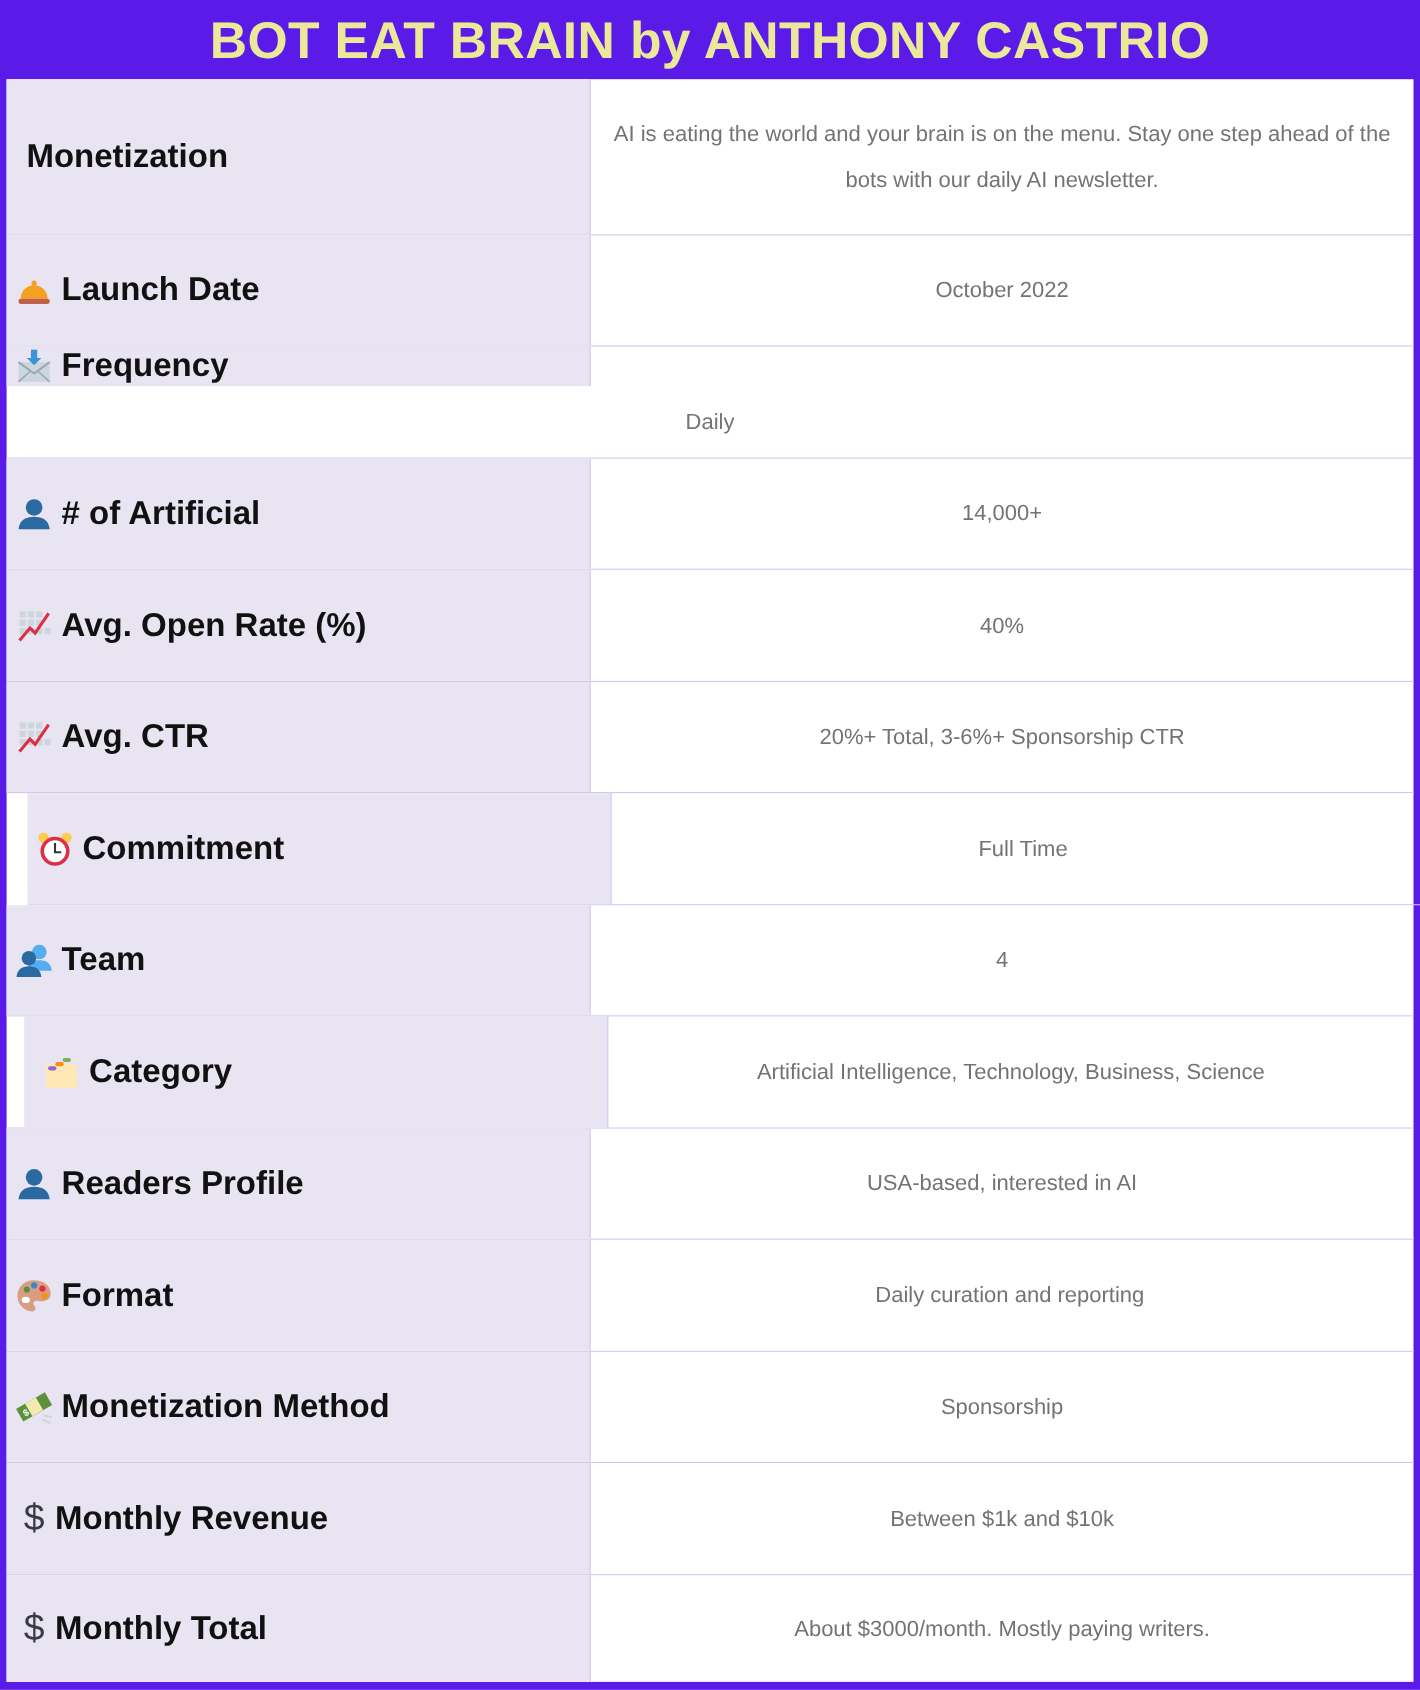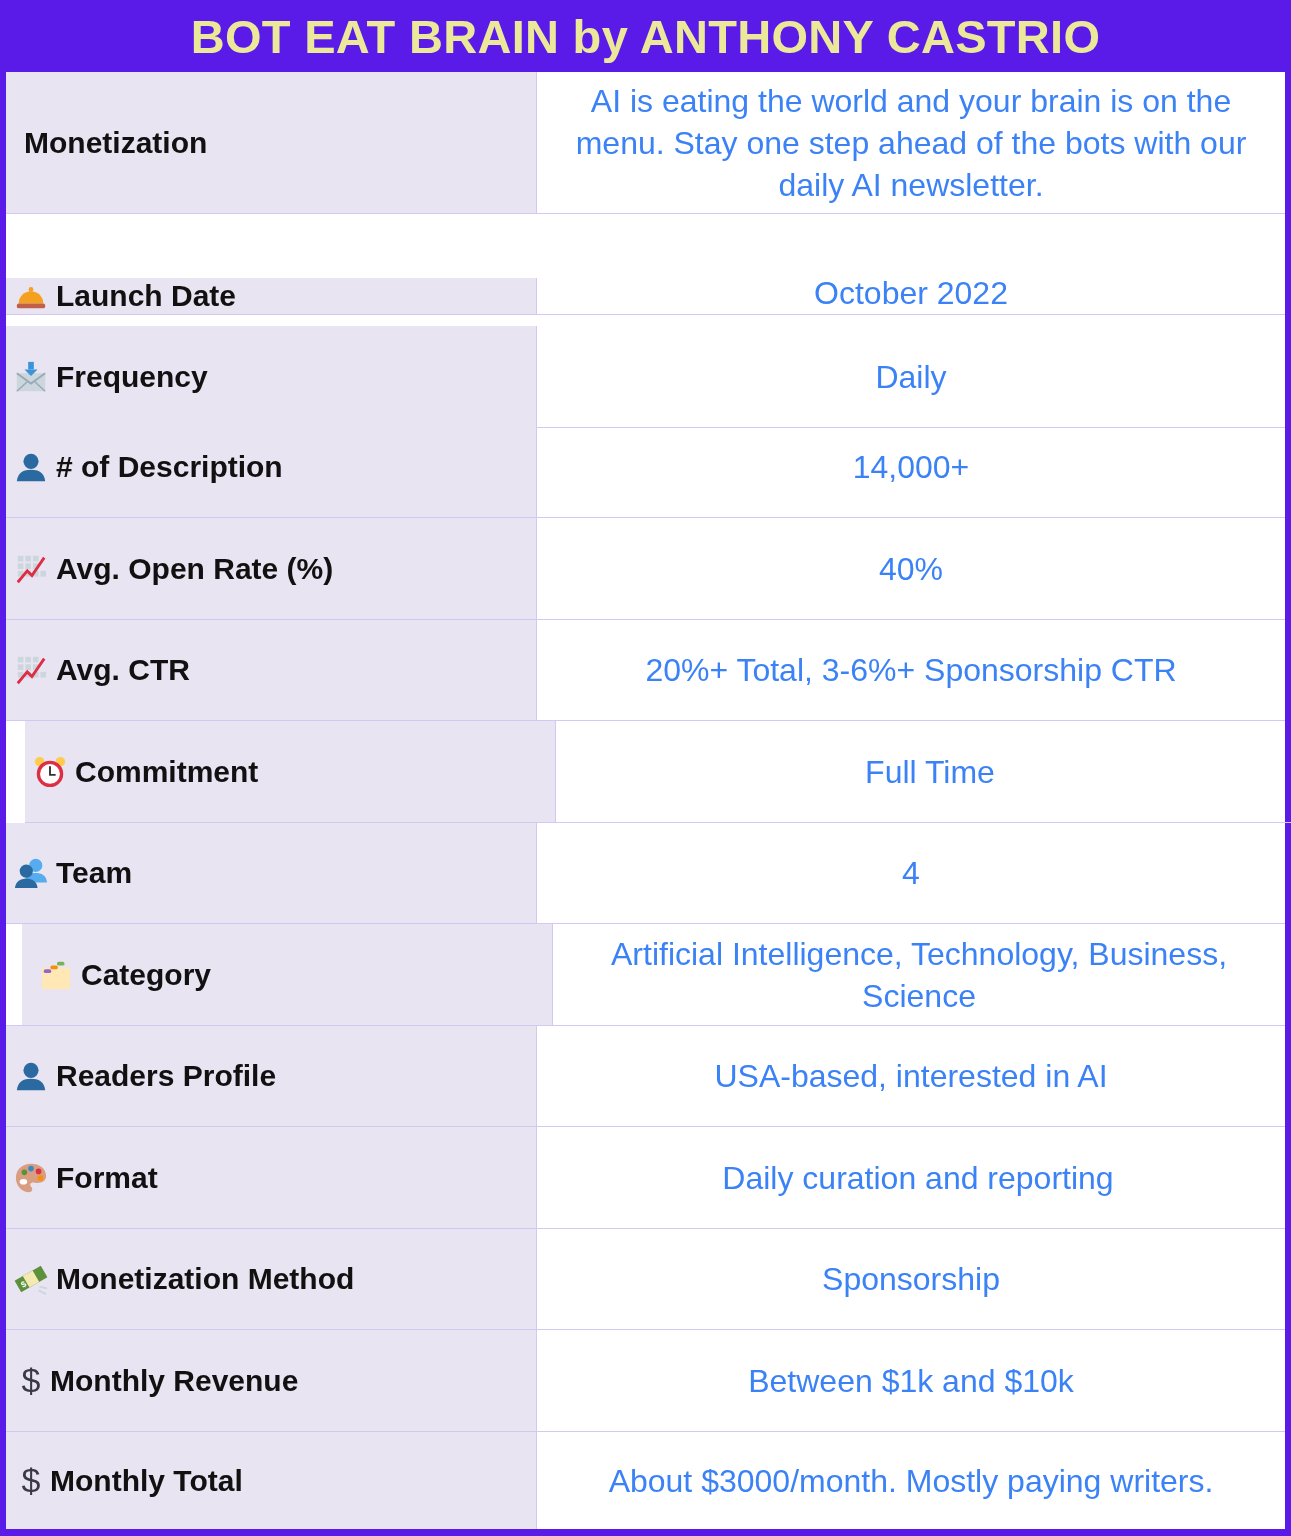--- a/index.html
+++ b/index.html
@@ -35,21 +35,21 @@
     .cell-label {
       width: 531px; background: #e9e4f2;
       border-right: 1px solid #d4c8f2;
       display: flex; align-items: center;
       padding-left: 7px;
       box-sizing: border-box;
       font-weight: bold; font-size: 30px; color: #111;
     }
     .cell-value {
       flex: 1; display: flex; align-items: center; justify-content: center;
-      text-align: center; font-size: 32px; color: #3b82f6;
+      text-align: center; font-size: 20px; color: #737373;
       padding: 0 14px; line-height: 42px;
     }
     .icon {
       display: inline-flex; width: 36px; height: 36px;
       align-items: center; justify-content: center;
       margin-right: 7px; flex: 0 0 auto;
     }
     .icon svg { width: 34px; height: 34px; }
     .icon.dollar { width: 26px; margin-right: 6px; font-size: 34px; font-weight: normal; color: #3a3a44; }
     .label-text { white-space: nowrap; }
@@ -62,35 +62,35 @@
 
   <div class="table">
 
     <div class="row" style="top:0;height:142px;">
       <div class="cell-label" style="padding-left:18px;">
         <span class="label-text">Monetization</span>
       </div>
       <div class="cell-value" style="padding:0 20px;">AI is eating the world and your brain is on the menu. Stay one step ahead of the bots with our daily AI newsletter.</div>
     </div>
 
-    <div class="row" style="top:142px;height:101px;align-items:flex-end;">
+    <div class="row" style="top:142px;height:101px;">
       <div class="cell-label">
         <span class="icon">
           <svg viewBox="0 0 36 36">
               <path d="M5 26 A13 13 0 0 1 31 26 Z" fill="#f4a020"></path>
               <circle cx="18" cy="11" r="2.5" fill="#f4a020"></circle>
               <rect x="3" y="26" width="30" height="5" rx="2" fill="#c0604a"></rect>
             </svg>
         </span>
         <span class="label-text">Launch Date</span>
       </div>
       <div class="cell-value">October 2022</div>
     </div>
 
-    <div class="row" style="top:254px;height:102px;">
+    <div class="row" style="top:243px;height:102px;flex-direction:column;">
       <div class="cell-label">
         <span class="icon">
           <svg viewBox="0 0 36 36">
               <rect x="3" y="14" width="30" height="19" fill="#ccd6dd"></rect>
               <path d="M3 14 L18 25 L33 14" fill="none" stroke="#99aab5" stroke-width="2"></path>
               <path d="M3 33 L14 23 M33 33 L22 23" stroke="#99aab5" stroke-width="1.5"></path>
               <rect x="15" y="2" width="6" height="8" fill="#3b94d9"></rect>
               <path d="M11 10 L25 10 L18 17 Z" fill="#3b94d9"></path>
             </svg>
         </span>
@@ -100,21 +100,21 @@
     </div>
 
     <div class="row" style="top:345px;height:101px;">
       <div class="cell-label">
         <span class="icon">
           <svg viewBox="0 0 36 36">
               <circle cx="18" cy="12" r="8" fill="#2a6aa0"></circle>
               <path d="M3 33 C4 24 10 21 18 21 C26 21 32 24 33 33 Z" fill="#2a6aa0"></path>
             </svg>
         </span>
-        <span class="label-text"># of Description</span>
+        <span class="label-text"># of Artificial</span>
       </div>
       <div class="cell-value">14,000+</div>
     </div>
 
     <div class="row" style="top:446px;height:102px;">
       <div class="cell-label">
         <span class="icon">
           <svg viewBox="0 0 36 36">
               <g fill="#ccd6dd">
                 <rect x="4" y="4" width="6" height="6"></rect>

